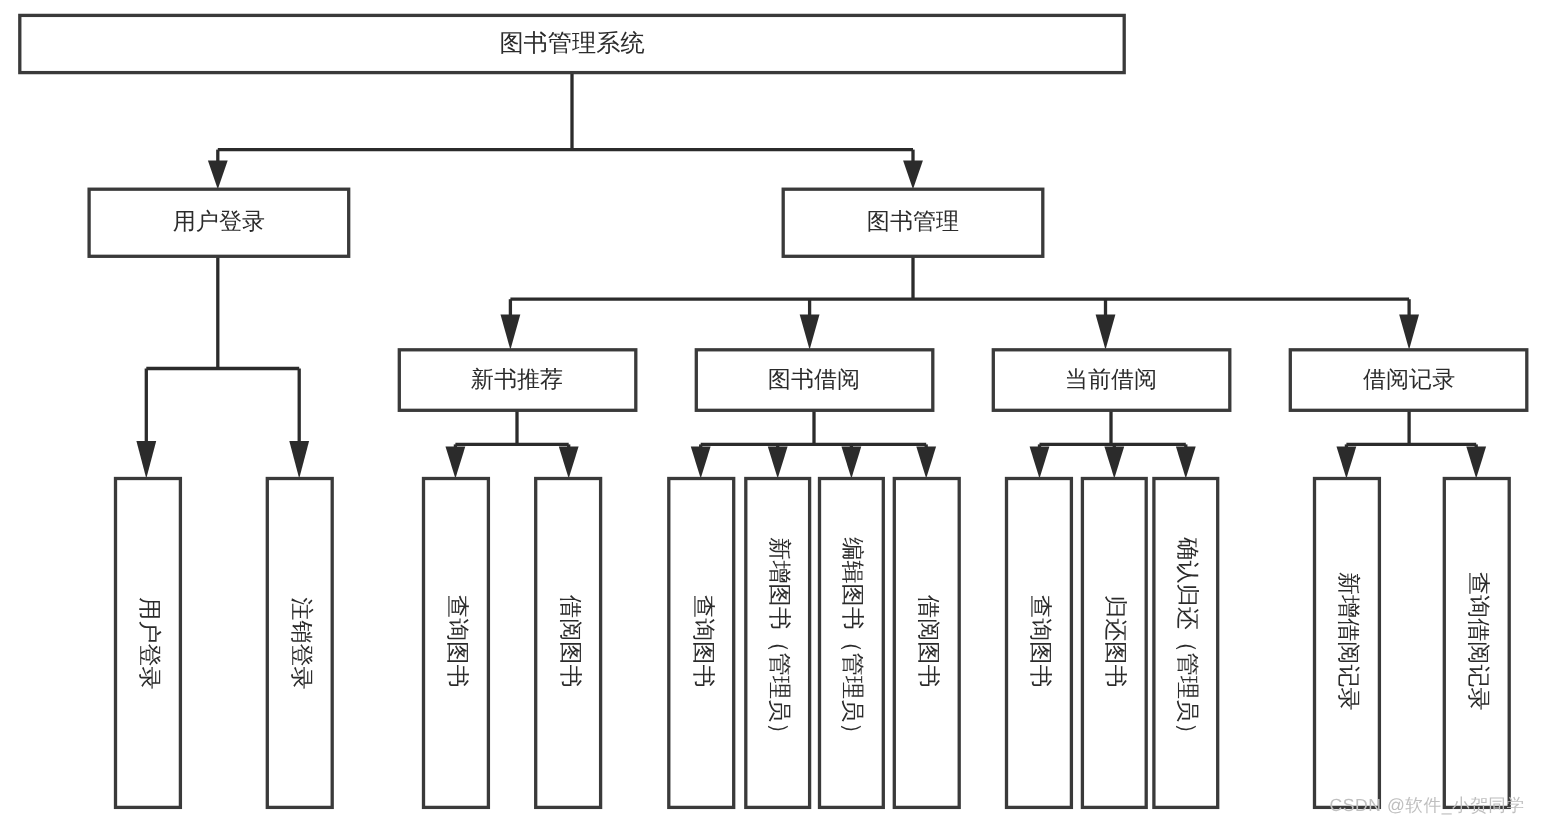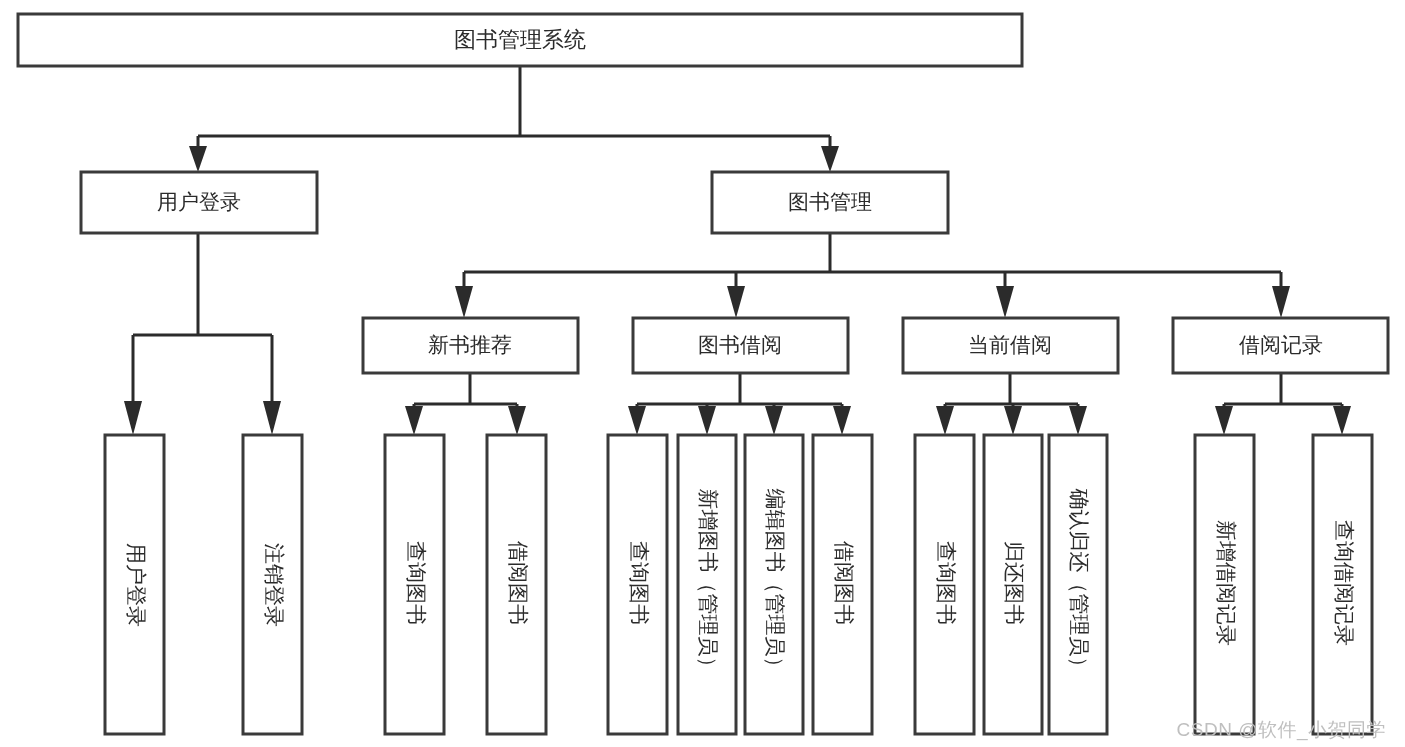--- a/index.html
+++ b/index.html
@@ -53,21 +53,21 @@
   }
   .arrow-head {
     fill: #2b2b2b;
     stroke: none;
   }
   .watermark {
     position: absolute;
     right: 8px;
     bottom: 4px;
     color: #bfbfbf;
-    font-size: 19px;
+    font-size: 16px;
     font-family: "Liberation Sans", "DejaVu Sans", sans-serif;
     white-space: nowrap;
     letter-spacing: 0.5px;
   }
 </style>
 </head>
 <body>
 
 <div id="diagram-root">
 

